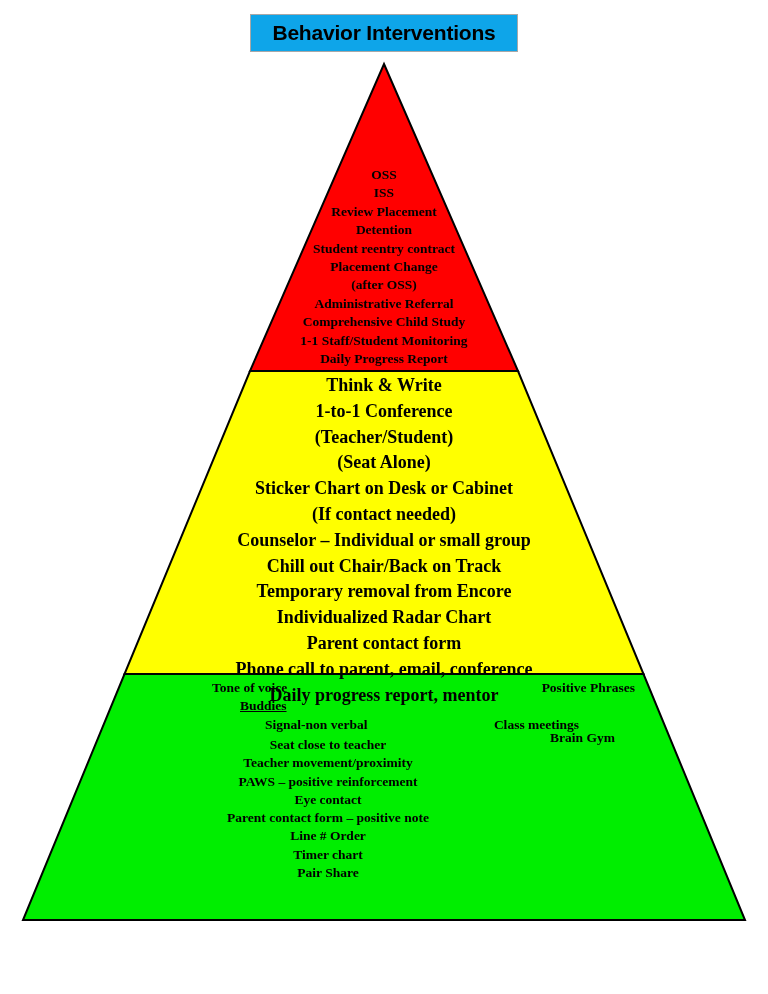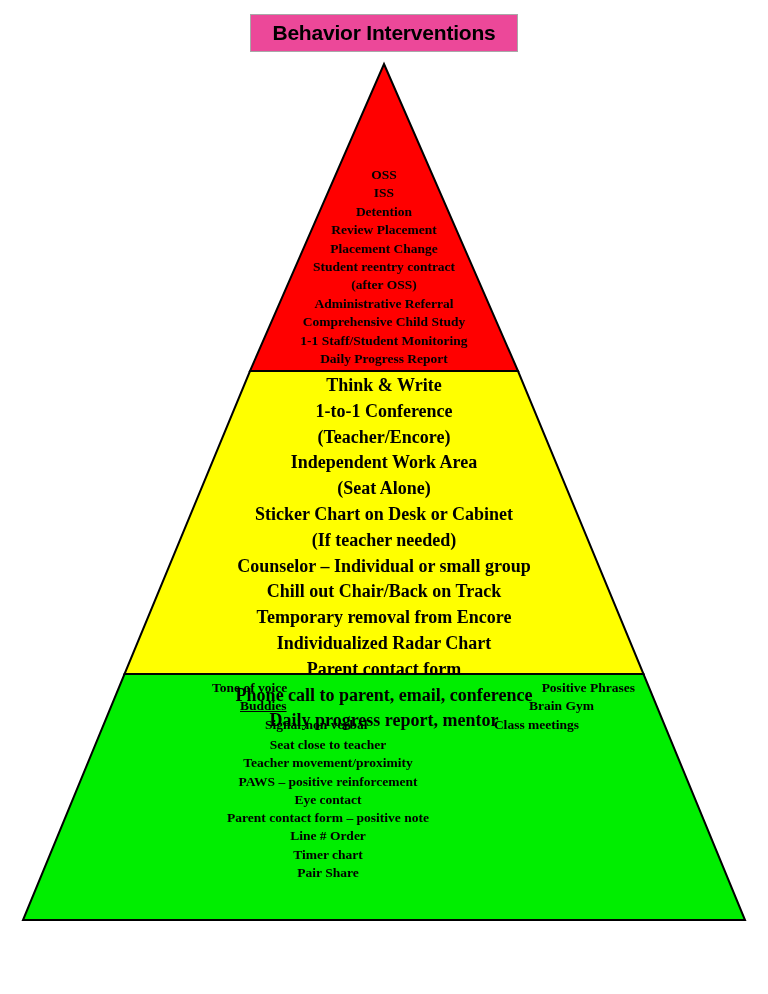--- a/index.html
+++ b/index.html
@@ -16,21 +16,21 @@
   }
 
   
   #title-box {
     position: absolute;
     left: 250px;
     top: 14px;
     width: 268px;
     height: 38px;
     border: 1px solid #a8a8a8;
-    background: #ec4899;
+    background: #0ea5e9;
     box-sizing: border-box;
     display: flex;
     align-items: center;
     justify-content: center;
   }
   #title-text {
     font-family: "Liberation Sans", sans-serif;
     font-weight: bold;
     font-size: 21px;
     color: #000000;
@@ -115,21 +115,21 @@
     position: absolute;
     left: 0;
   }
   .pair-row .right {
     position: absolute;
     right: 0;
   }
   .pair-row.r0 .left  { left: 190px; }
   .pair-row.r0 .right { right: 155px; }
   .pair-row.r1 .left  { left: 218px; text-decoration: underline; }
-  .pair-row.r1 .right { right: 196px; }
+  .pair-row.r1 .right { right: 175px; margin-top: 32px; }
   .pair-row.r2 .left  { left: 243px; }
   .pair-row.r2 .right { right: 211px; text-align: right; }
 </style>
 </head>
 <body>
 
 <div id="title-box">
   <span id="title-text">Behavior Interventions</span>
 </div>
 
@@ -140,39 +140,38 @@
     <polygon points="124.5,674 643.5,674 745,920 23,920" fill="#00EE00" stroke="#000000" stroke-width="2"></polygon>
 
     <polygon points="250,371 518,371 643.5,674 124.5,674" fill="#FFFF00" stroke="#000000" stroke-width="2"></polygon>
 
     <polygon points="384,64 518,371 250,371" fill="#FF0000" stroke="#000000" stroke-width="2"></polygon>
   </svg>
 
   <div id="red-text" class="band-text">
     <span class="ln">OSS</span>
     <span class="ln">ISS</span>
+    <span class="ln">Review Placement</span>
     <span class="ln">Detention</span>
-    <span class="ln">Review Placement</span>
+    <span class="ln">Student reentry contract</span>
     <span class="ln">Placement Change</span>
-    <span class="ln">Student reentry contract</span>
     <span class="ln">(after OSS)</span>
     <span class="ln">Administrative Referral</span>
     <span class="ln">Comprehensive Child Study</span>
     <span class="ln">1-1 Staff/Student Monitoring</span>
     <span class="ln">Daily Progress Report</span>
   </div>
 
   <div id="yellow-text" class="band-text">
     <span class="ln">Think &amp; Write</span>
     <span class="ln">1-to-1 Conference</span>
-    <span class="ln">(Teacher/Encore)</span>
-    <span class="ln">Independent Work Area</span>
+    <span class="ln">(Teacher/Student)</span>
     <span class="ln">(Seat Alone)</span>
     <span class="ln">Sticker Chart on Desk or Cabinet</span>
-    <span class="ln">(If teacher needed)</span>
+    <span class="ln">(If contact needed)</span>
     <span class="ln">Counselor – Individual or small group</span>
     <span class="ln">Chill out Chair/Back on Track</span>
     <span class="ln">Temporary removal from Encore</span>
     <span class="ln">Individualized Radar Chart</span>
     <span class="ln">Parent contact form</span>
     <span class="ln">Phone call to parent, email, conference</span>
     <span class="ln">Daily progress report, mentor</span>
   </div>
 
   <div id="green-pairs">

